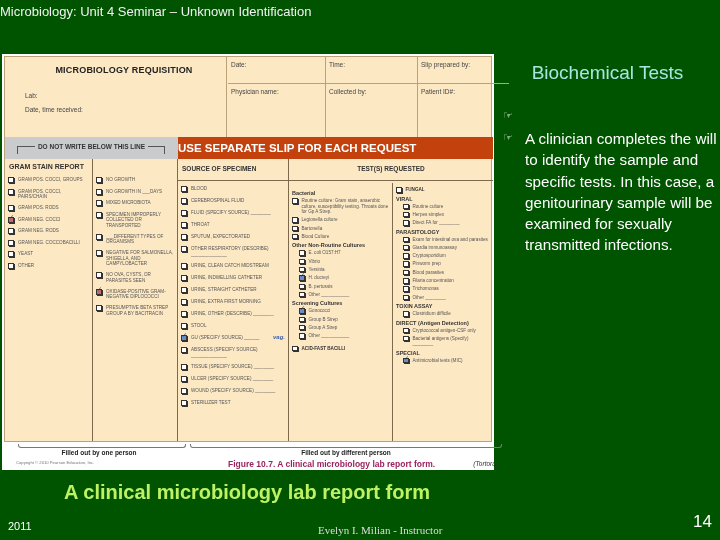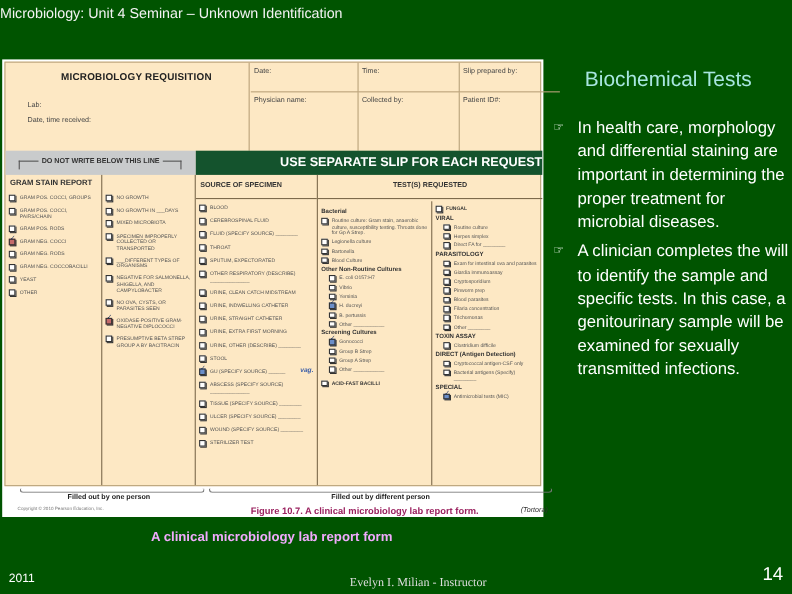--- a/index.html
+++ b/index.html
@@ -20,21 +20,21 @@
   .req-grid { position: absolute; left: 207px; top: 0; width: 281px; height: 80px; display: grid; grid-template-columns: 98px 92px 91px; grid-template-rows: 27px 53px; }
   .req-cell { border-right: 1px solid #b9a27a; border-bottom: 1px solid #b9a27a; font-size: 6.5px; color: #444; padding: 4px 3px; }
   .req-cell:nth-child(3n) { border-right: none; }
   .req-cell.bottom { border-bottom: none; }
 
   .band { position: absolute; left: 0; top: 80px; width: 488px; height: 22px; }
   .band-left { position: absolute; left: 0; top: 0; width: 173px; height: 22px; background: #c9cbcc; }
   .band-left-text { position: absolute; left: 0; top: 6px; width: 173px; text-align: center; font-size: 6.5px; font-weight: bold; color: #333; }
   .band-bracket { position: absolute; left: 12px; top: 9px; width: 148px; height: 8px; border-top: 1px solid #555; border-left: 1px solid #555; border-right: 1px solid #555; }
   .band-left-text span { background: #c9cbcc; padding: 0 3px; position: relative; }
-  .band-right { position: absolute; left: 173px; top: 0; width: 315px; height: 22px; background: #14532d; color: #fff; font-weight: bold; font-size: 11.5px; text-align: right; line-height: 22px; }
+  .band-right { position: absolute; left: 173px; top: 0; width: 315px; height: 22px; background: #c2410c; color: #fff; font-weight: bold; font-size: 11.5px; text-align: left; line-height: 22px; }
 
   .col { position: absolute; top: 102px; bottom: 0; border-right: 1px solid #7d6a4c; }
   .col1 { left: 0; width: 88px; }
   .col2 { left: 88px; width: 85px; }
   .col3 { left: 173px; width: 111px; }
   .col4 { left: 284px; width: 204px; border-right: none; }
 
   .col-head { font-size: 6.5px; font-weight: bold; color: #333; padding: 4px 4px; height: 18px; }
   .col1 .col-head { font-size: 7px; }
   .col3 .col-head, .col4 .col-head { border-bottom: 1px solid #7d6a4c; padding-top: 6px; height: 22px; }
@@ -61,21 +61,21 @@
 
   .fig-footer { position: absolute; left: 12px; top: 388px; width: 492px; height: 17px; }
   .brace-left { position: absolute; left: 4px; top: 2px; width: 168px; height: 4px; border-bottom: 1px solid #777; border-left: 1px solid #777; border-right: 1px solid #777; border-radius: 0 0 3px 3px; }
   .brace-right { position: absolute; left: 176px; top: 2px; width: 312px; height: 4px; border-bottom: 1px solid #777; border-left: 1px solid #777; border-right: 1px solid #777; border-radius: 0 0 3px 3px; }
   .filled-one { position: absolute; left: 0; top: 7px; width: 170px; text-align: center; font-size: 6.5px; font-weight: bold; color: #222; }
   .filled-diff { position: absolute; left: 176px; top: 7px; width: 312px; text-align: center; font-size: 6.5px; font-weight: bold; color: #222; }
   .copyright { position: absolute; left: 2px; top: 18px; font-size: 4.2px; color: #777; }
   .fig-caption { position: absolute; left: 214px; top: 17px; font-size: 8.5px; font-weight: bold; color: #9b2360; }
   .fig-credit { position: absolute; right: 8px; top: 18px; font-size: 6.5px; font-style: italic; color: #333; }
 
-  .img-caption { position: absolute; left: 0; top: 481px; width: 494px; text-align: center; font-size: 12px; font-weight: bold; color: #f0abfc; }
+  .img-caption { position: absolute; left: 0; top: 481px; width: 494px; text-align: center; font-size: 20px; font-weight: bold; color: #bef264; }
 
   .panel-title { position: absolute; left: 495px; top: 62px; width: 225px; text-align: center; font-size: 19px; color: #a8e6e0; }
   .bullets { position: absolute; left: 503px; top: 106px; width: 215px; }
   .bullet { display: flex; margin-bottom: 6px; }
   .bullet-icon { flex: 0 0 22px; font-size: 11px; color: #e6f3e6; padding-top: 3px; }
   .bullet-text { flex: 1; font-size: 15.2px; line-height: 21.3px; color: #fff; }
 
   .foot-year { position: absolute; left: 8px; top: 520px; font-size: 11px; color: #fff; }
   .foot-author { position: absolute; left: 278px; top: 524px; font-size: 11px; font-family: "Liberation Serif", serif; color: #ddd; margin-left: 40px; }
   .foot-page { position: absolute; right: 8px; top: 512px; font-size: 17px; font-weight: normal; color: #fff; }
@@ -447,21 +447,20 @@
   </div>
 </div>
 
 <div class="img-caption">A clinical microbiology lab report form</div>
 
 <div class="panel-title">Biochemical Tests</div>
 
 <div class="bullets">
   <div class="bullet">
     <span class="bullet-icon">☞</span>
-    <span class="bullet-text">In health care, morphology and differential staining are important in determining the proper treatment for microbial diseases.</span>
   </div>
   <div class="bullet">
     <span class="bullet-icon">☞</span>
     <span class="bullet-text">A clinician completes the will to identify the sample and specific tests. In this case, a genitourinary sample will be examined for sexually transmitted infections.</span>
   </div>
 </div>
 
 <div class="foot-year">2011</div>
 <div class="foot-author">Evelyn I. Milian - Instructor</div>
 <div class="foot-page">14</div>

